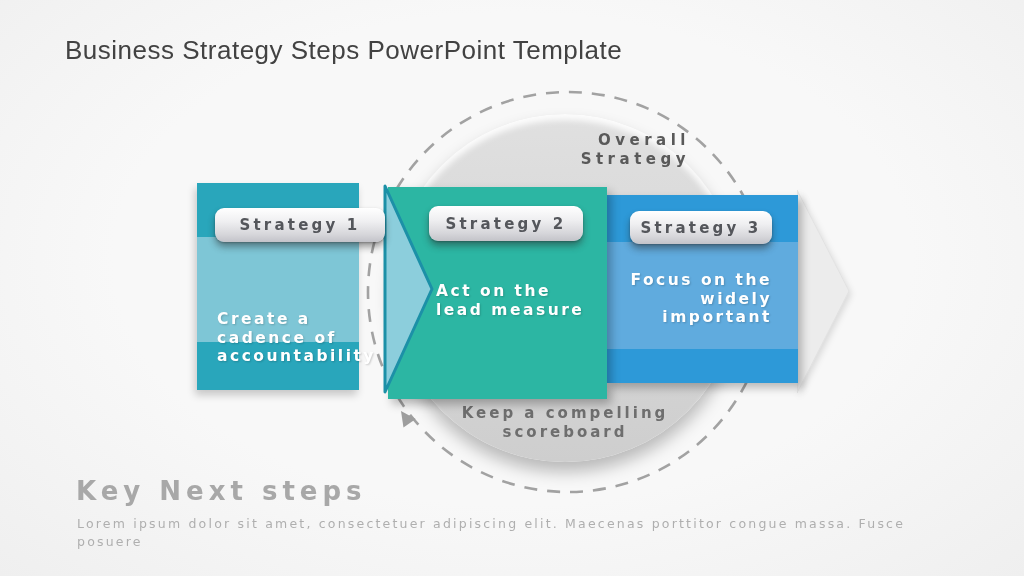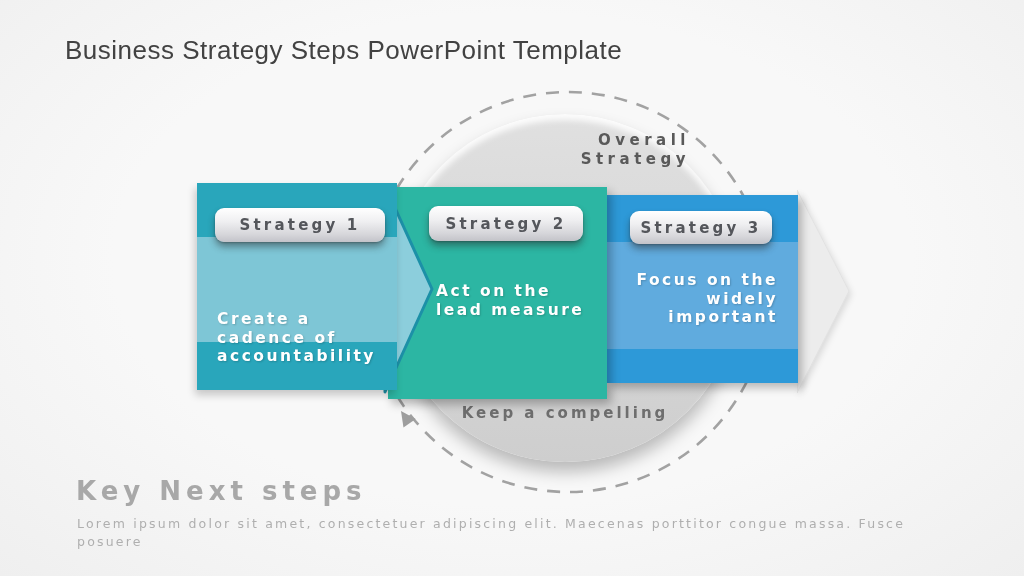--- a/index.html
+++ b/index.html
@@ -32,42 +32,42 @@
   
   .box{position:absolute;}
   .blue-box{left:606px;top:195px;width:192px;height:188px;background:#60abde;
     box-shadow:4px 5px 8px rgba(0,0,0,.25);}
   .blue-box .band-top{position:absolute;left:0;top:0;width:100%;height:47px;background:#2d99d8;}
   .blue-box .band-bottom{position:absolute;left:0;top:154px;width:100%;height:34px;background:#2d99d8;}
 
   .green-box{left:388px;top:187px;width:219px;height:212px;background:#2cb6a3;
     box-shadow:4px 5px 9px rgba(0,0,0,.28);}
 
-  .teal-box{left:197px;top:183px;width:188px;height:207px;background:#7ec6d6;
-    box-shadow:-2px 5px 8px rgba(0,0,0,.2);padding-left:12px;}
+  .teal-box{left:197px;top:183px;width:162px;height:207px;background:#7ec6d6;
+    box-shadow:-2px 5px 8px rgba(0,0,0,.2);}
   .teal-box .band-top{position:absolute;left:0;top:0;width:100%;height:54px;background:#29a6bb;}
   .teal-box .band-bottom{position:absolute;left:0;top:159px;width:100%;height:48px;background:#29a6bb;}
   .teal-head-svg{position:absolute;left:383px;top:184px;}
 
   
   .pill{position:absolute;border-radius:9px;
     background:linear-gradient(180deg,#ffffff 0%,#efeff1 40%,#d6d6da 78%,#c3c3c9 100%);
     box-shadow:0 5px 7px rgba(40,40,40,.45), 0 1px 2px rgba(0,0,0,.25);
     display:flex;align-items:center;justify-content:center;
     color:#54565b;font-size:15px;font-weight:700;letter-spacing:3.2px;}
   .pill-1{left:18px;top:25px;width:170px;height:34px;}
   .pill-2{left:41px;top:19px;width:154px;height:35px;}
   .pill-3{left:24px;top:16px;width:142px;height:33px;}
 
   
   .desc{position:absolute;color:#ffffff;font-size:15.5px;font-weight:600;
     letter-spacing:2.5px;line-height:18.5px;text-shadow:1px 1px 2px rgba(0,0,0,.18);}
   .desc-1{left:20px;top:85px;text-align:left;margin-top:42px;}
   .desc-2{left:48px;top:95px;width:165px;text-align:left;}
-  .desc-3{right:20px;top:76px;width:160px;text-align:right;}
+  .desc-3{right:26px;top:76px;width:160px;text-align:right;}
 
   
   .footer-heading{position:absolute;left:76px;top:476px;margin:0;
     font-size:26px;font-weight:700;letter-spacing:5px;color:#a8a8a8;}
   .footer-body{position:absolute;left:77px;top:515px;
     font-size:12.5px;letter-spacing:2.2px;color:#afafaf;line-height:17.5px;}
   .footer-body div{white-space:nowrap;}
 </style>
 </head>
 <body>
@@ -83,20 +83,21 @@
 
   <div class="gray-circle"></div>
 
   <div class="overall-label">
     <div>Overall</div>
     <div>Strategy</div>
   </div>
 
   <div class="scoreboard-label">
     <div>Keep a compelling</div>
+    <div>scoreboard</div>
   </div>
 
   <svg class="flow-arrow-svg" width="54" height="206" viewBox="0 0 54 206">
     <polygon points="0,1 52,102 0,204" fill="#ececec" stroke="#e2e2e2" stroke-width="1"></polygon>
   </svg>
 
   <div class="box blue-box">
     <div class="band-top"></div>
     <div class="band-bottom"></div>
     <div class="pill pill-3">Strategy 3</div>

